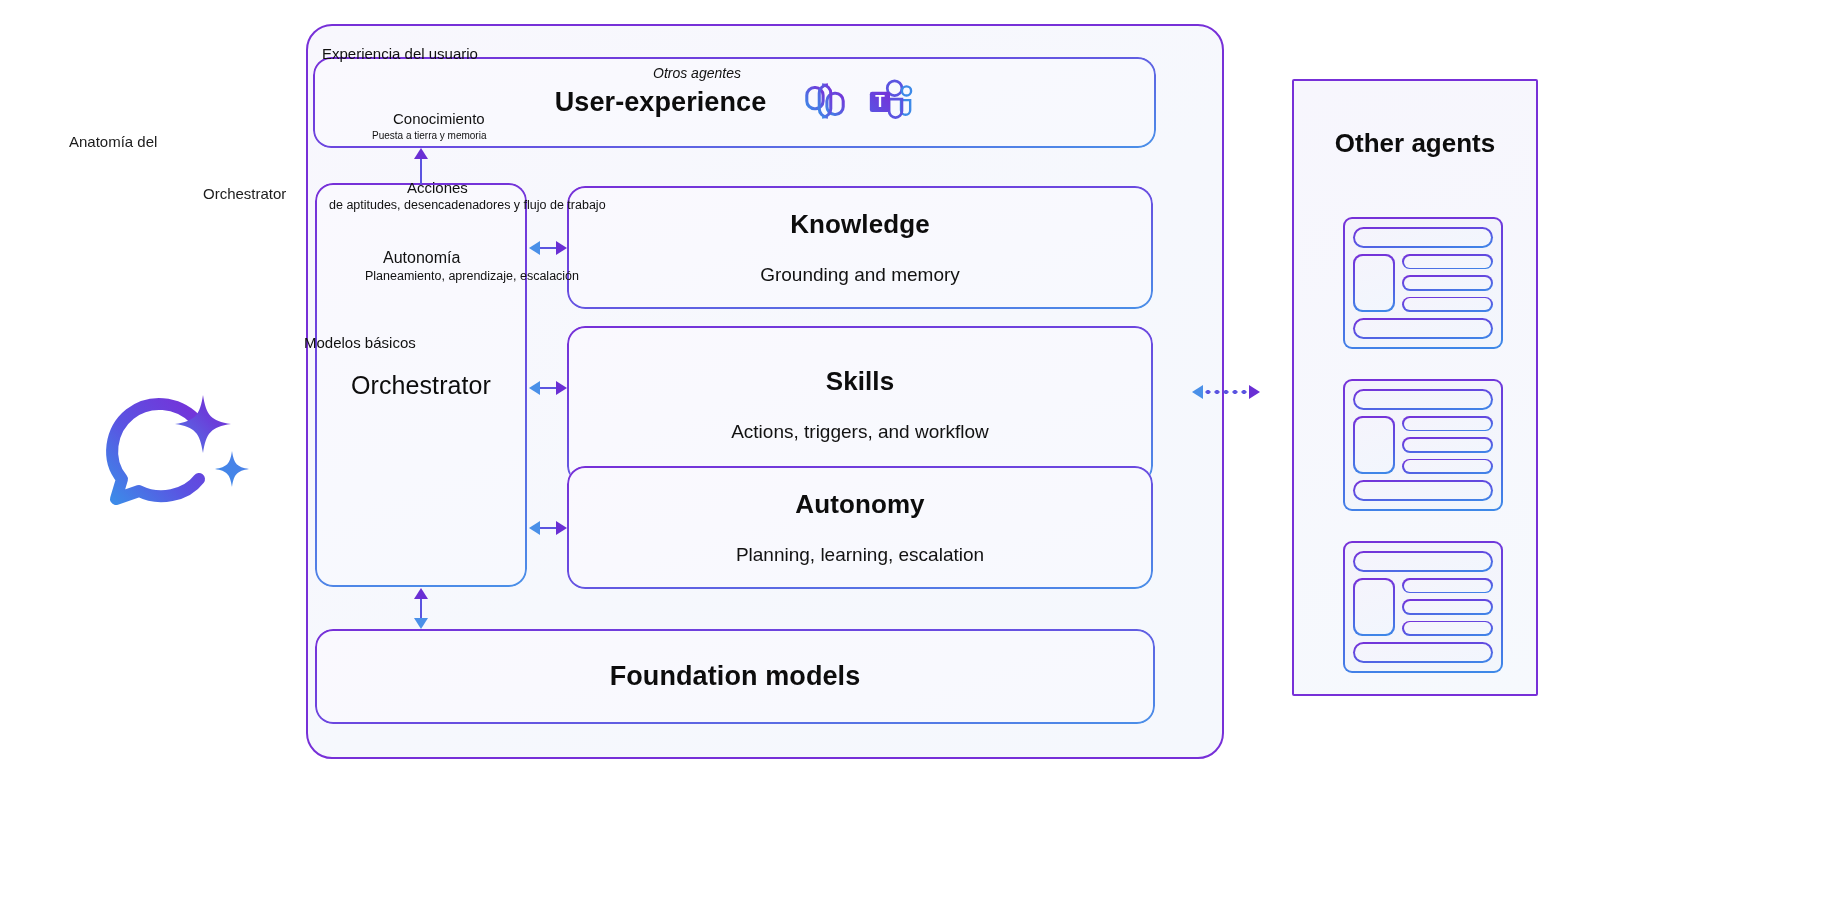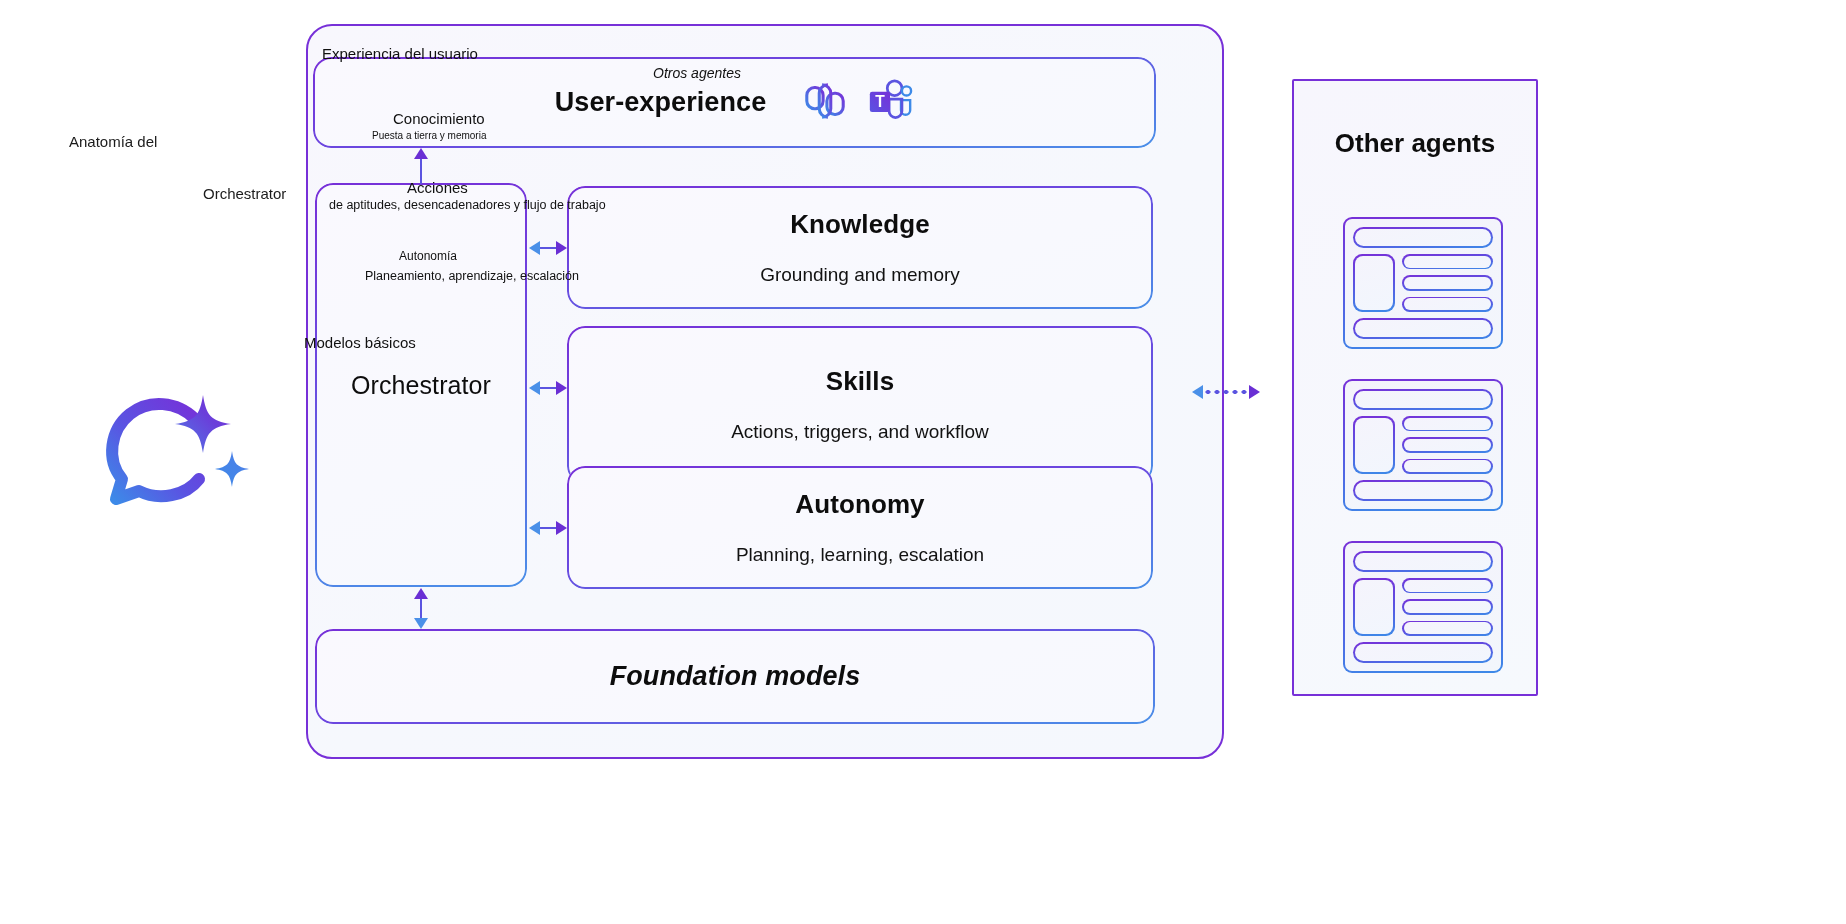--- a/index.html
+++ b/index.html
@@ -51,21 +51,21 @@
   #ux-panel{left:313px;top:57px;width:843px;height:91px;}
   #orchestrator-panel{left:315px;top:183px;width:212px;height:404px;}
   #knowledge-panel{left:567px;top:186px;width:586px;height:123px;}
   #skills-panel{left:567px;top:326px;width:586px;height:158px;}
   #autonomy-panel{left:567px;top:466px;width:586px;height:123px;}
   #foundation-panel{left:315px;top:629px;width:840px;height:95px;}
 
   .panel-title{font-size:26px;font-weight:bold;letter-spacing:.1px;color:#0d0d0d;line-height:1.2;}
   .panel-sub{font-size:19px;font-weight:normal;color:#121212;margin-top:24px;line-height:1.2;}
   #ux-panel .panel-title{font-size:27px;}
-  #foundation-panel .panel-title{font-size:27px;font-style:italic;}
+  #foundation-panel .panel-title{font-size:27px;}
   #orchestrator-panel .panel-title{font-size:25px;font-weight:normal;}
 
   
   #ux-row{display:flex;align-items:center;justify-content:center;gap:36px;width:100%;}
 
   
   .harrow{position:absolute;height:14px;display:flex;align-items:center;}
   .harrow .bar{flex:1;height:2.6px;background:#5b54e0;}
   .ah-left{width:0;height:0;border-top:7px solid transparent;border-bottom:7px solid transparent;border-right:11px solid #4a90e8;}
   .ah-right{width:0;height:0;border-top:7px solid transparent;border-bottom:7px solid transparent;border-left:11px solid #6a2fd4;}
@@ -125,21 +125,21 @@
 
   
   .es-overlay{position:absolute;color:#111111;white-space:nowrap;
     font-family:"Liberation Sans",sans-serif;}
   #es-experiencia{left:322px;top:45px;font-size:15px;}
   #es-otros-agentes{left:653px;top:65px;font-size:14px;font-style:italic;}
   #es-conocimiento{left:393px;top:110px;font-size:15px;}
   #es-puesta{left:372px;top:130px;font-size:10px;}
   #es-acciones{left:407px;top:179px;font-size:15px;}
   #es-aptitudes{left:329px;top:198px;font-size:12.5px;}
-  #es-autonomia{left:399px;top:249px;font-size:12px;}
+  #es-autonomia{left:383px;top:249px;font-size:16px;}
   #es-planeamiento{left:365px;top:269px;font-size:12.5px;}
   #es-modelos{left:304px;top:334px;font-size:15px;}
 </style>
 </head>
 <body>
 
 <div class="abs" id="left-caption">
   <div class="sm-label" id="title-anatomia">Anatomía del</div>
   <div class="sm-label" id="title-orch-es">Orchestrator</div>
 

